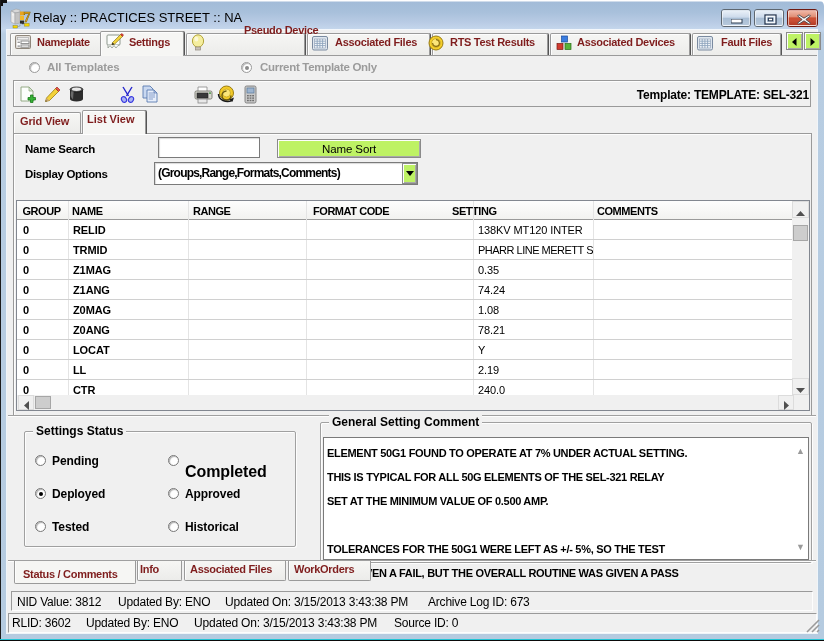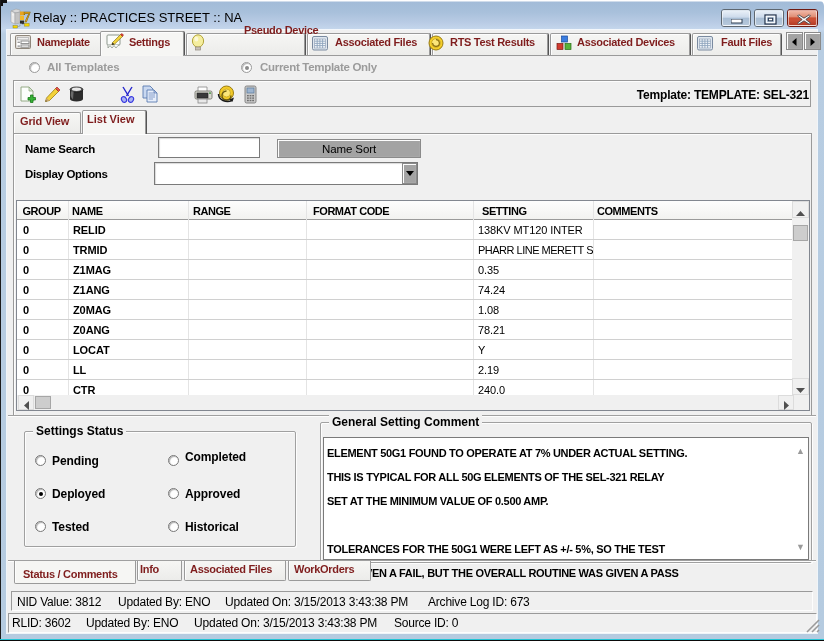--- a/index.html
+++ b/index.html
@@ -33,21 +33,21 @@
 .groupbox { position:absolute; border:1px solid #a0a0a0; border-radius:2px; box-shadow:inset 1px 1px 0 #fdfdfd, 1px 1px 0 #fdfdfd; }
 .grouplabel { position:absolute; top:-8px; left:8px; background:#f0f0f0; padding:0 3px; font-weight:bold; font-size:12px; letter-spacing:-0.1px; }
 
 .radio { position:absolute; width:11px; height:11px; border-radius:50%; background:#fff;
   border:1px solid #777; box-shadow:inset 1px 1px 1px rgba(0,0,0,.3); }
 .radio.sel::after { content:""; position:absolute; left:2.5px; top:2.5px; width:4px; height:4px; border-radius:50%; background:#000; }
 .radio.dis { border-color:#9a9a9a; }
 .radio.dis.sel::after { background:#8a8a8a; }
 .checkbox { position:absolute; width:13px; height:13px; background:#fff; border:1px solid #6e6e6e; box-shadow:inset 1px 1px 1px rgba(0,0,0,.25); }
 .lbl { position:absolute; font-size:11.5px; letter-spacing:-0.1px; font-weight:bold; white-space:nowrap; }
-.btn { position:absolute; background:#a3a3a3; border:1px solid #8a8a8a; box-shadow:inset 1px 1px 0 #fdfdfd, inset -1px -1px 0 #a8a8a8; font-size:11.5px; text-align:center; }
+.btn { position:absolute; background:#bef264; border:1px solid #8a8a8a; box-shadow:inset 1px 1px 0 #fdfdfd, inset -1px -1px 0 #a8a8a8; font-size:11.5px; text-align:center; }
 .textbox { position:absolute; background:#fff; border:1px solid #7a7a7a; box-shadow:inset 1px 1px 1px rgba(0,0,0,.15); }
 .ghlbl { position:absolute; top:4px; font-size:11px; letter-spacing:-0.45px; font-weight:bold; white-space:nowrap; }
 .gv { position:absolute; top:0; width:1px; height:195px; background:#e4e4e4; }
 .grow { position:absolute; left:0; width:776px; height:20px; border-bottom:1px solid #d0d0d0; }
 .grow span { position:absolute; top:4px; font-size:11px; letter-spacing:-0.1px; white-space:nowrap; }
 .g1 { left:6px; font-weight:bold; }
 .g2 { left:56px; font-weight:bold; }
 .g5 { left:461px; letter-spacing:-0.2px; }
 .sbtn { position:absolute; background:#f0f0f0; border:1px solid #dcdcdc; text-align:center; }
 </style>
@@ -265,31 +265,32 @@
   <div class="tab" style="left:13px; top:112px; width:68px; height:21px; border-radius:2px 2px 0 0;"></div>
   <div class="tab active" style="left:82px; top:110px; width:64px; height:24px; box-shadow:inset 1px 1px 0 #fdfdfd, 1px 0 0 #555;"></div>
   <div class="tablabel" style="left:20px; top:115px; letter-spacing:-0.15px;">Grid View</div>
   <div class="tablabel" style="left:87px; top:113px; letter-spacing:0;">List View</div>
 
   <div class="lbl" style="left:25px; top:143px; letter-spacing:-0.25px;">Name Search</div>
   <div class="textbox" style="left:158px; top:137px; width:102px; height:21px;"></div>
   <div class="btn" style="left:277px; top:139px; width:144px; height:19px; line-height:18px; letter-spacing:-0.1px;">Name Sort</div>
   <div class="lbl" style="left:25px; top:168px; letter-spacing:-0.33px;">Display Options</div>
   <div class="textbox" style="left:154px; top:162px; width:264px; height:23px;"></div>
+  <div style="position:absolute; left:158px; top:166px; font-size:12px; font-weight:bold; letter-spacing:-0.8px;">(Groups,Range,Formats,Comments)</div>
   <div class="btn" style="left:402px; top:163px; width:15px; height:21px;"><svg width="8" height="5" viewBox="0 0 8 5" style="margin-top:7px">
         <path d="M0 0 L8 0 L4 5 Z" fill="#000"></path>
       </svg></div>
 
   <div id="grid" style="position:absolute; left:16px; top:200px; width:794px; height:211px; background:#fff; border:1px solid #828790;">
     <div class="ghead" style="position:absolute; left:0; top:0; width:776px; height:19px; background:linear-gradient(to bottom,#fdfdfd,#f2f2f0); border-bottom:1px solid #9a9a9a;"></div>
     <div class="ghlbl" style="left:5.5px;">GROUP</div>
     <div class="ghlbl" style="left:55px;">NAME</div>
     <div class="ghlbl" style="left:176px;">RANGE</div>
     <div class="ghlbl" style="left:296px;">FORMAT CODE</div>
-    <div class="ghlbl" style="left:465px;text-align:right;">SETTING</div>
+    <div class="ghlbl" style="left:435px;text-align:right;">SETTING</div>
     <div class="ghlbl" style="left:580px;">COMMENTS</div>
     <div class="gv" style="left:51px;"></div>
     <div class="gv" style="left:171px;"></div>
     <div class="gv" style="left:289px;"></div>
     <div class="gv" style="left:456px;"></div>
     <div class="gv" style="left:576px;"></div>
     <div class="grow" style="top:19px;">
         <span class="g1">0</span>
         <span class="g2">RELID</span>
         <span class="g5">138KV MT120 INTER</span>
@@ -360,21 +361,21 @@
   <div class="etch" style="left:8px; top:415px; width:808px;"></div>
   <div class="groupbox" style="left:24px; top:431px; width:272px; height:116px;">
     <div class="grouplabel" style="letter-spacing:0;">Settings Status</div>
     <div class="radio" style="left:10px; top:23px;"></div>
       <div class="lbl" style="left:27px; top:22px; font-size:12px;">Pending</div>
     <div class="radio sel" style="left:10px; top:56px;"></div>
       <div class="lbl" style="left:27px; top:55px; font-size:12px;">Deployed</div>
     <div class="radio" style="left:10px; top:89px;"></div>
       <div class="lbl" style="left:27px; top:88px; font-size:12px;">Tested</div>
     <div class="radio" style="left:143px; top:23px;"></div>
-      <div class="lbl" style="left:160px; top:18px; font-size:12px;">Completed</div>
+      <div class="lbl" style="left:160px; top:31px; font-size:16px;">Completed</div>
     <div class="radio" style="left:143px; top:56px;"></div>
       <div class="lbl" style="left:160px; top:55px; font-size:12px;">Approved</div>
     <div class="radio" style="left:143px; top:89px;"></div>
       <div class="lbl" style="left:160px; top:88px; font-size:12px;">Historical</div>
   </div>
   <div class="groupbox" style="left:320px; top:422px; width:492px; height:141px;">
     <div class="grouplabel" style="letter-spacing:0;">General Setting Comment</div>
     <div style="position:absolute; left:2px; top:14px; right:2px; bottom:2px; background:#fff; border:1px solid #7a7a7a;"></div>
     <div style="position:absolute; left:6px; top:18px; width:470px; font-size:11px; letter-spacing:-0.3px; font-weight:bold; line-height:24px; white-space:pre;">ELEMENT 50G1 FOUND TO OPERATE AT 7% UNDER ACTUAL SETTING.
 THIS IS TYPICAL FOR ALL 50G ELEMENTS OF THE SEL-321 RELAY

